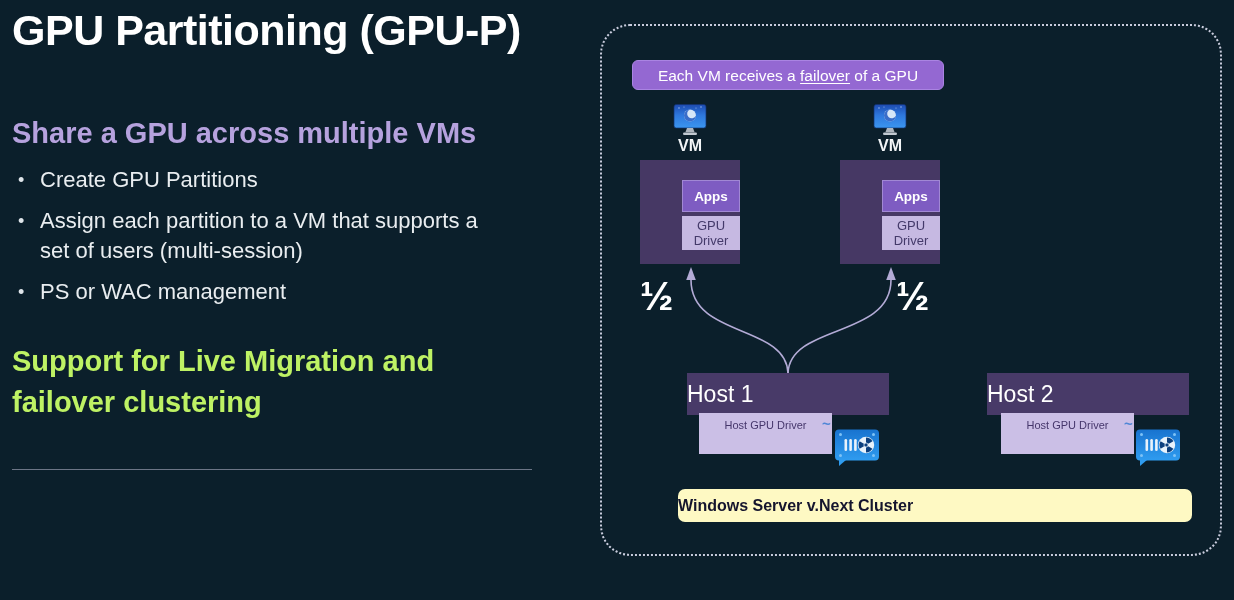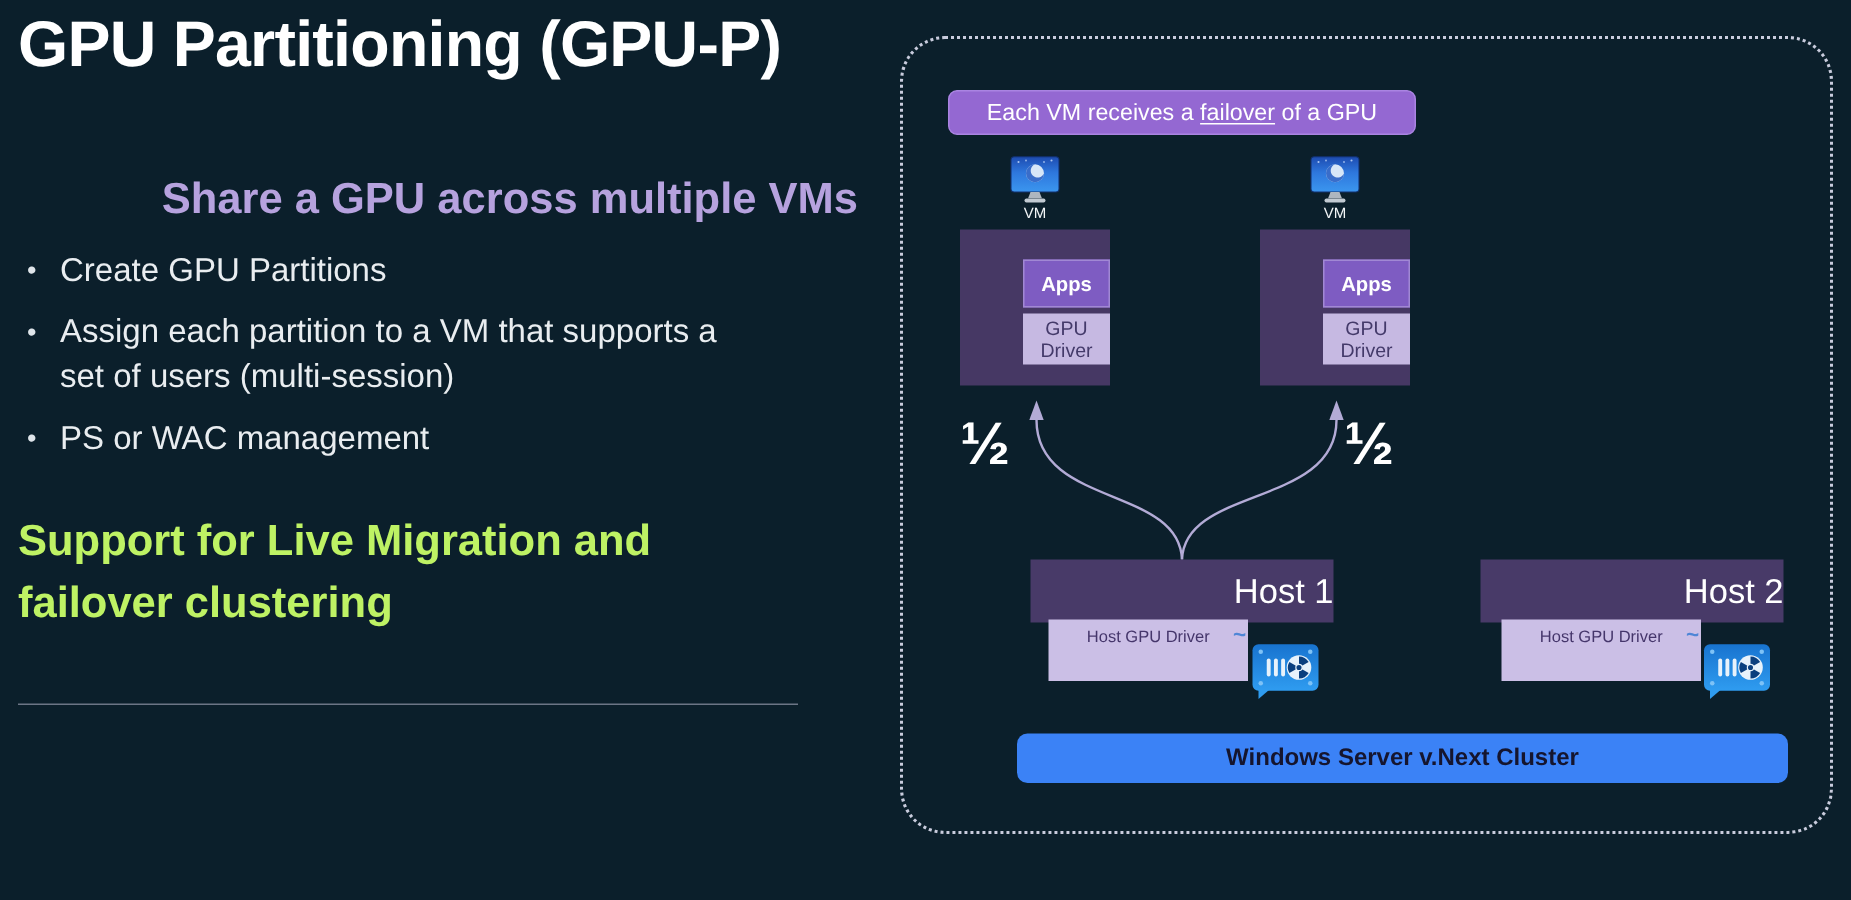--- a/index.html
+++ b/index.html
@@ -11,21 +11,21 @@
   }
   .abs{position:absolute;}
 
   
   .title{
     left:12px;top:6px;width:600px;
     font-size:43px;font-weight:700;color:#ffffff;letter-spacing:-0.5px;
   }
   .section-heading{
     left:12px;top:117px;width:560px;
-    font-size:29px;font-weight:700;color:#b6a2de;text-align:right;
+    font-size:29px;font-weight:700;color:#b6a2de;
   }
   .bullets{left:14px;top:165px;width:520px;list-style:none;margin:0;padding:0;}
   .bullets li{
     position:relative;padding-left:26px;margin-bottom:11px;
     font-size:22px;line-height:30px;color:#e9edf0;width:470px;
   }
   .bullets li::before{
     content:"•";position:absolute;left:4px;top:0;color:#dfe5ea;font-size:18px;
   }
   .section-heading2{
@@ -42,21 +42,21 @@
   .banner{
     left:30px;top:34px;width:312px;height:30px;
     background:#9468d2;border:1px solid #aa84e2;border-radius:6px;
     color:#ffffff;font-size:15.5px;line-height:29px;text-align:center;
     box-sizing:border-box;white-space:nowrap;
   }
   .banner .u{text-decoration:underline;text-underline-offset:2px;}
 
   .vm-unit{width:100px;display:flex;flex-direction:column;align-items:center;top:78px;}
   .vm-unit.v1{left:38px;} .vm-unit.v2{left:238px;}
-  .vm-label{color:#f2f5f7;font-size:10px;margin-top:1px;}
+  .vm-label{color:#f2f5f7;font-size:16px;margin-top:1px;font-weight:bold;}
   .partition{
     margin-top:5px;width:100px;height:104px;background:#463864;
     display:flex;flex-direction:column;align-items:flex-end;box-sizing:border-box;padding-top:20px;
   }
   .apps{
     width:58px;height:32px;background:#7e5cc2;border:1px solid #a188d4;box-sizing:border-box;
     color:#ffffff;font-size:13.5px;font-weight:700;
     display:flex;align-items:center;justify-content:center;
   }
   .vdriver{
@@ -64,36 +64,36 @@
     color:#443a6a;font-size:13px;line-height:15.5px;text-align:center;
     display:flex;align-items:center;justify-content:center;
   }
   .fraction{color:#ffffff;font-size:40px;font-weight:700;line-height:40px;}
   .fr1{left:38px;top:250px;} .fr2{left:294px;top:250px;}
 
   .connectors{left:0;top:0;pointer-events:none;}
 
   .host{
     top:347px;width:202px;height:42px;background:#483a68;
-    color:#ffffff;font-size:23px;text-align:right;line-height:42px;z-index:1;
+    color:#ffffff;font-size:23px;text-align:left;line-height:42px;z-index:1;
   }
   .h1{left:85px;} .h2{left:385px;}
   .hdriver{
     top:387px;width:133px;height:41px;background:#cbbfe6;
     color:#45366b;font-size:11px;line-height:25px;text-align:center;z-index:2;white-space:nowrap;
   }
   .hd1{left:97px;} .hd2{left:399px;}
   .tilde{top:389px;color:#4f86d6;font-size:15px;font-weight:700;z-index:4;}
   .t1{left:220px;} .t2{left:522px;}
   .gpu-icon{top:401px;width:50px;height:40px;z-index:3;}
   .g1{left:230px;} .g2{left:531px;}
 
   .cluster{
-    left:76px;top:463px;width:514px;height:33px;background:#3b82f6;border-radius:7px;
-    color:#15152e;font-size:16px;font-weight:700;text-align:center;line-height:33px;z-index:1;
+    left:76px;top:463px;width:514px;height:33px;background:#fef9c3;border-radius:7px;
+    color:#15152e;font-size:16px;font-weight:700;text-align:left;line-height:33px;z-index:1;
   }
 </style>
 </head>
 <body>
 
 <div class="abs title">GPU Partitioning (GPU-P)</div>
 
 <div class="abs section-heading">Share a GPU across multiple VMs</div>
 
 <ul class="abs bullets">

